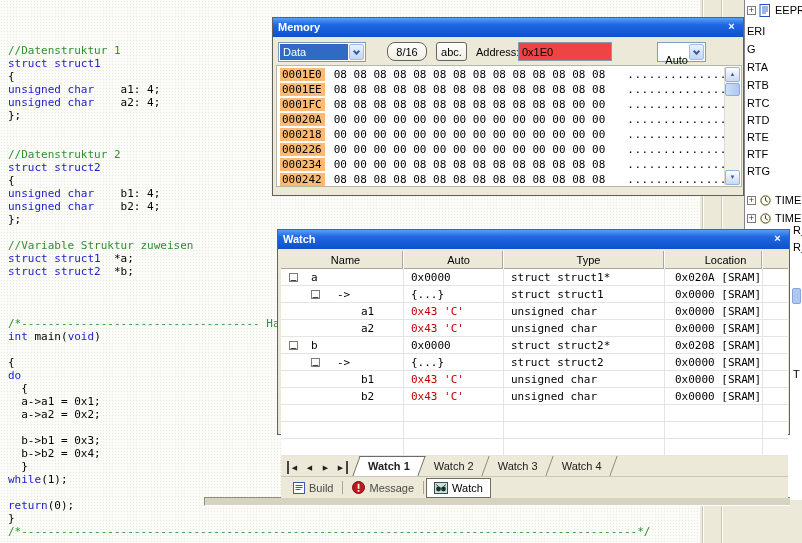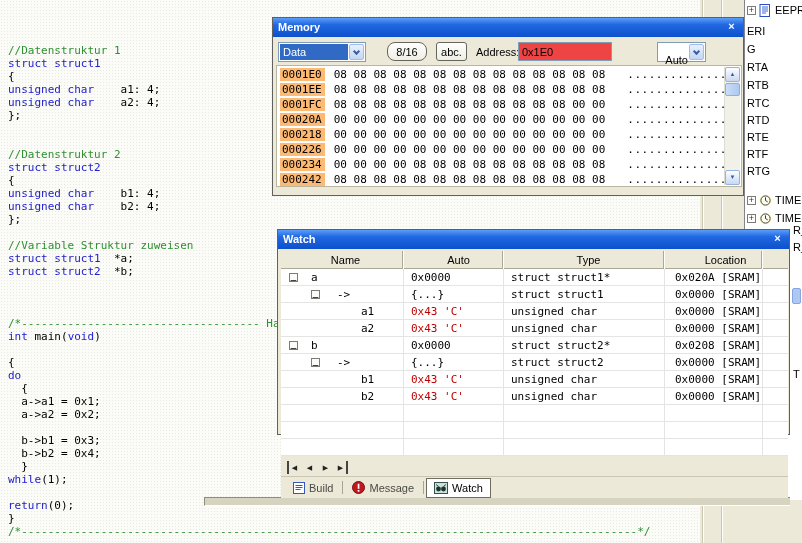--- a/index.html
+++ b/index.html
@@ -345,20 +345,26 @@
           <span class="cell w-val red">0x43 'C'</span>
           <span class="cell w-type">unsigned char</span>
           <span class="cell w-loc">0x0000 [SRAM]</span>
         </div>
         <div class="watch-row"></div>
         <div class="watch-row"></div>
         <div class="watch-row"></div>
       </div>
     <div class="watch-tabstrip">
       <span><span class="tab-arrow first">◀</span><span class="tab-arrow prev">◀</span><span class="tab-arrow next">▶</span><span class="tab-arrow last">▶</span></span>
+      <span class="watch-tabbar">
+          <span class="wtab active"><span class="wtab-label">Watch 1</span></span>
+          <span class="wtab"><span class="wtab-label">Watch 2</span></span>
+          <span class="wtab"><span class="wtab-label">Watch 3</span></span>
+          <span class="wtab"><span class="wtab-label">Watch 4</span></span>
+        </span>
     </div>
     <div class="bottom-tabstrip">
         <span class="btab">
           <span class="btab-icon">
             <svg width="12" height="12" viewBox="0 0 12 12">
               <rect x="0.5" y="0.5" width="11" height="11" fill="#fff" stroke="#3858B8"></rect>
               <path d="M2.5 3.5h7M2.5 5.5h7M2.5 7.5h5" stroke="#3858B8" fill="none"></path>
             </svg>
           </span>
           <span>Build</span>

